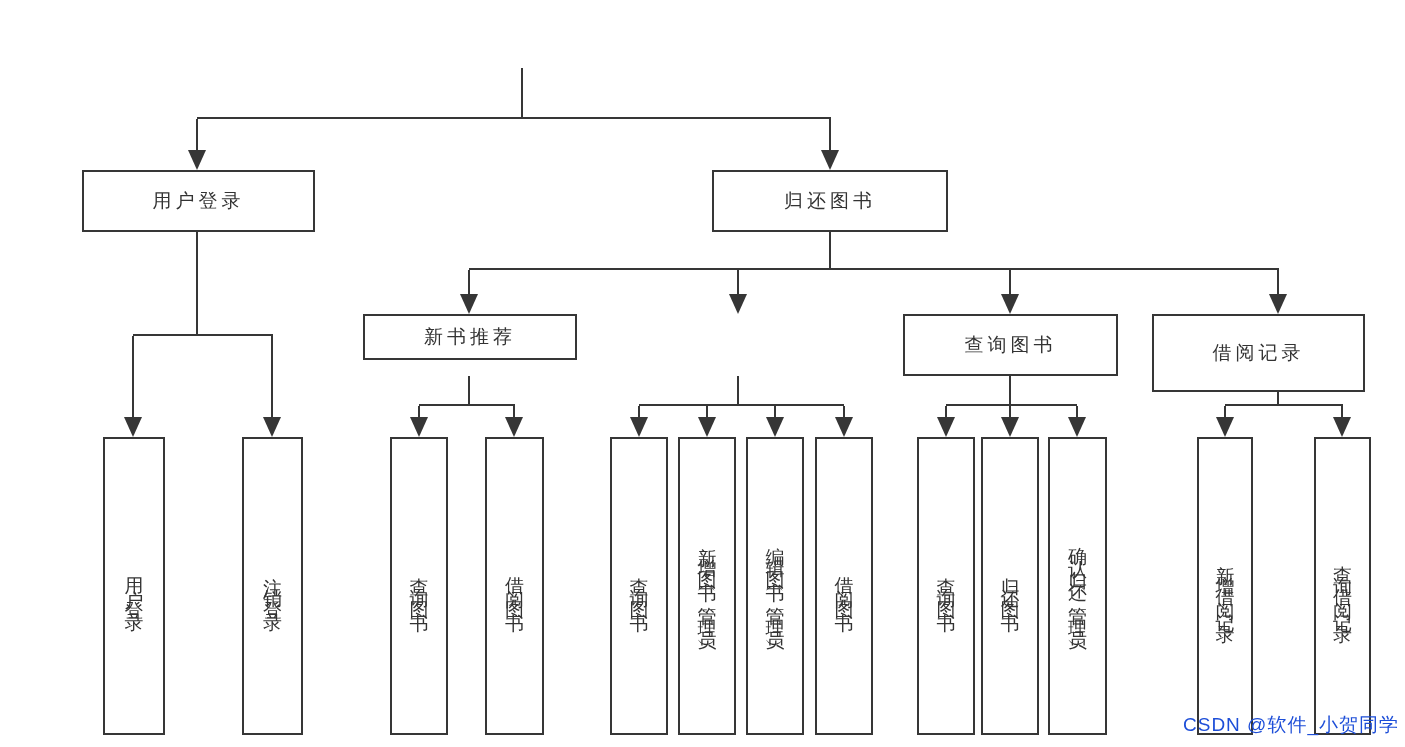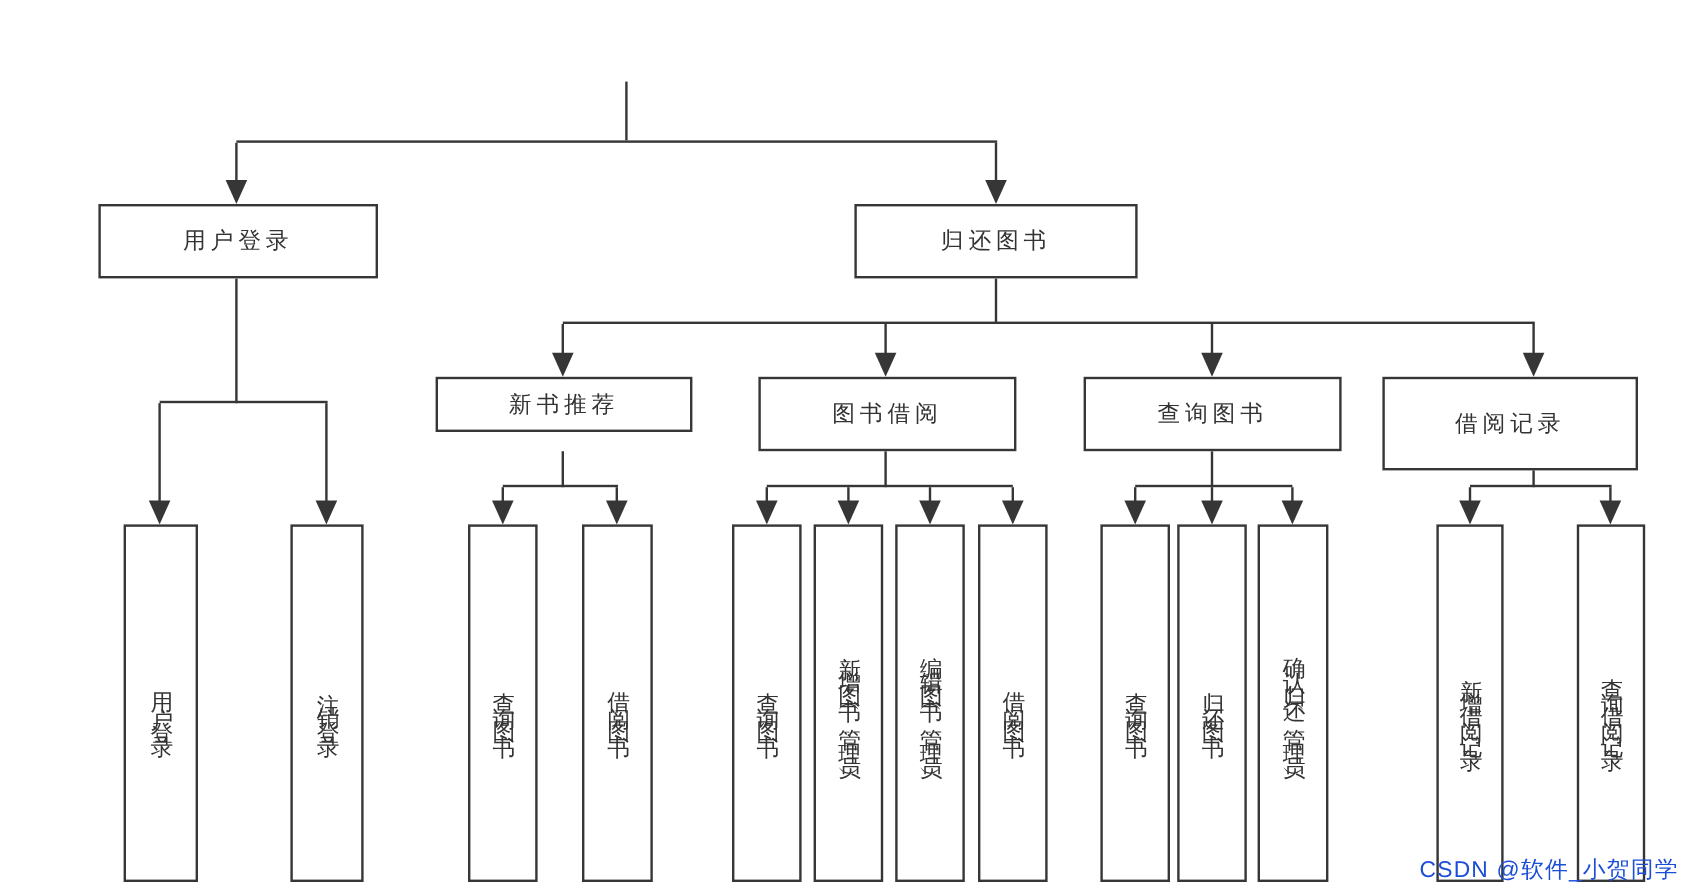--- a/index.html
+++ b/index.html
@@ -66,21 +66,20 @@
   <div class="vl" style="left:468px;top:270px;height:26px"></div>
   <div class="arrow" style="left:460px;top:294px"></div>
   <div class="vl" style="left:737px;top:270px;height:26px"></div>
   <div class="arrow" style="left:729px;top:294px"></div>
   <div class="vl" style="left:1009px;top:270px;height:26px"></div>
   <div class="arrow" style="left:1001px;top:294px"></div>
   <div class="vl" style="left:1277px;top:270px;height:26px"></div>
   <div class="arrow" style="left:1269px;top:294px"></div>
 
   <div class="box" style="left:363px;top:314px;width:214px;height:46px">新书推荐</div>
-  <div class="box" style="left:632px;top:314px;width:215px;height:62px">图书借阅</div>
   <div class="box" style="left:903px;top:314px;width:215px;height:62px">查询图书</div>
   <div class="box" style="left:1152px;top:314px;width:213px;height:78px">借阅记录</div>
 
   <div class="vl" style="left:468px;top:376px;height:30px"></div>
   <div class="hl" style="left:419px;top:404px;width:96px"></div>
   <div class="vl" style="left:418px;top:406px;height:13px"></div>
   <div class="arrow" style="left:410px;top:417px"></div>
   <div class="vl" style="left:513px;top:406px;height:13px"></div>
   <div class="arrow" style="left:505px;top:417px"></div>
 

